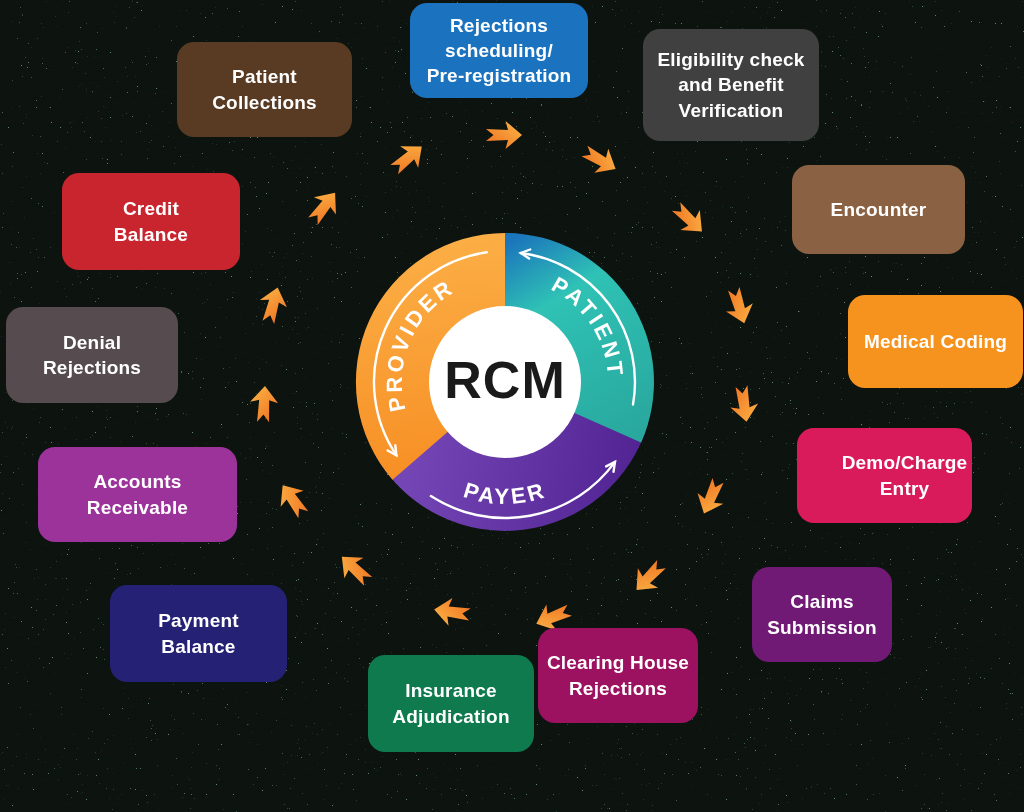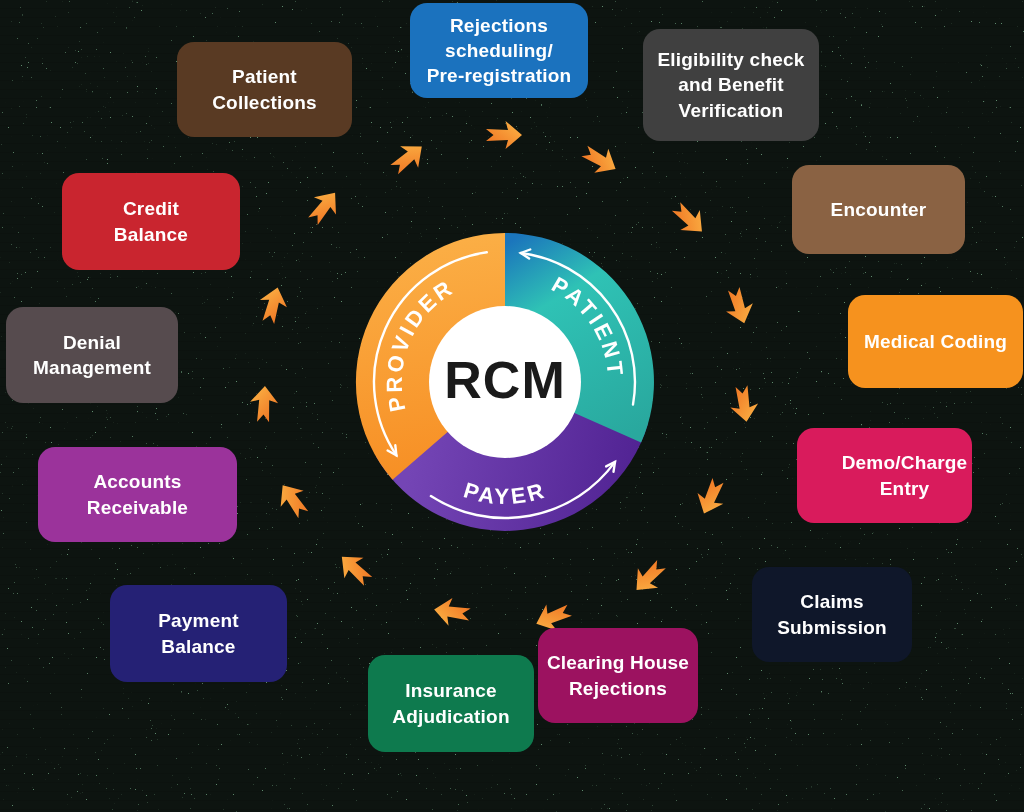--- a/index.html
+++ b/index.html
@@ -140,21 +140,21 @@
       <div class="box" style="left: 792px; top: 165px; width: 173px; height: 89px; background: rgb(138, 98, 67);">
         <span class="box-label">Encounter</span>
       </div>
       <div class="box" style="left: 848px; top: 295px; width: 175px; height: 93px; background: rgb(246, 146, 30);">
         <span class="box-label">Medical Coding</span>
       </div>
       <div class="box" style="left: 797px; top: 428px; width: 175px; height: 95px; background: rgb(217, 27, 92); padding-left: 48px;">
         <span class="box-label">Demo/Charge
 Entry</span>
       </div>
-      <div class="box" style="left: 752px; top: 567px; width: 160px; height: 95px; background: #0f172a;">
+      <div class="box" style="left: 752px; top: 567px; width: 140px; height: 95px; background: #701a75;">
         <span class="box-label">Claims
 Submission</span>
       </div>
       <div class="box" style="left: 538px; top: 628px; width: 160px; height: 95px; background: rgb(156, 18, 96);">
         <span class="box-label">Clearing House
 Rejections</span>
       </div>
       <div class="box" style="left: 332px; top: 655px; width: 166px; height: 97px; background: rgb(14, 122, 78); margin-left: 36px;">
         <span class="box-label">Insurance
 Adjudication</span>
@@ -162,21 +162,21 @@
       <div class="box" style="left: 110px; top: 585px; width: 177px; height: 97px; background: rgb(37, 33, 117);">
         <span class="box-label">Payment
 Balance</span>
       </div>
       <div class="box" style="left: 38px; top: 447px; width: 199px; height: 95px; background: rgb(155, 51, 155);">
         <span class="box-label">Accounts
 Receivable</span>
       </div>
       <div class="box" style="left: 6px; top: 307px; width: 172px; height: 96px; background: rgb(86, 75, 78);">
         <span class="box-label">Denial
-Management</span>
+Rejections</span>
       </div>
       <div class="box" style="left: 62px; top: 173px; width: 178px; height: 97px; background: rgb(201, 37, 47);">
         <span class="box-label">Credit
 Balance</span>
       </div>
       <div class="box" style="left: 177px; top: 42px; width: 175px; height: 95px; background: rgb(89, 58, 35);">
         <span class="box-label">Patient
 Collections</span>
       </div>
     </div>

